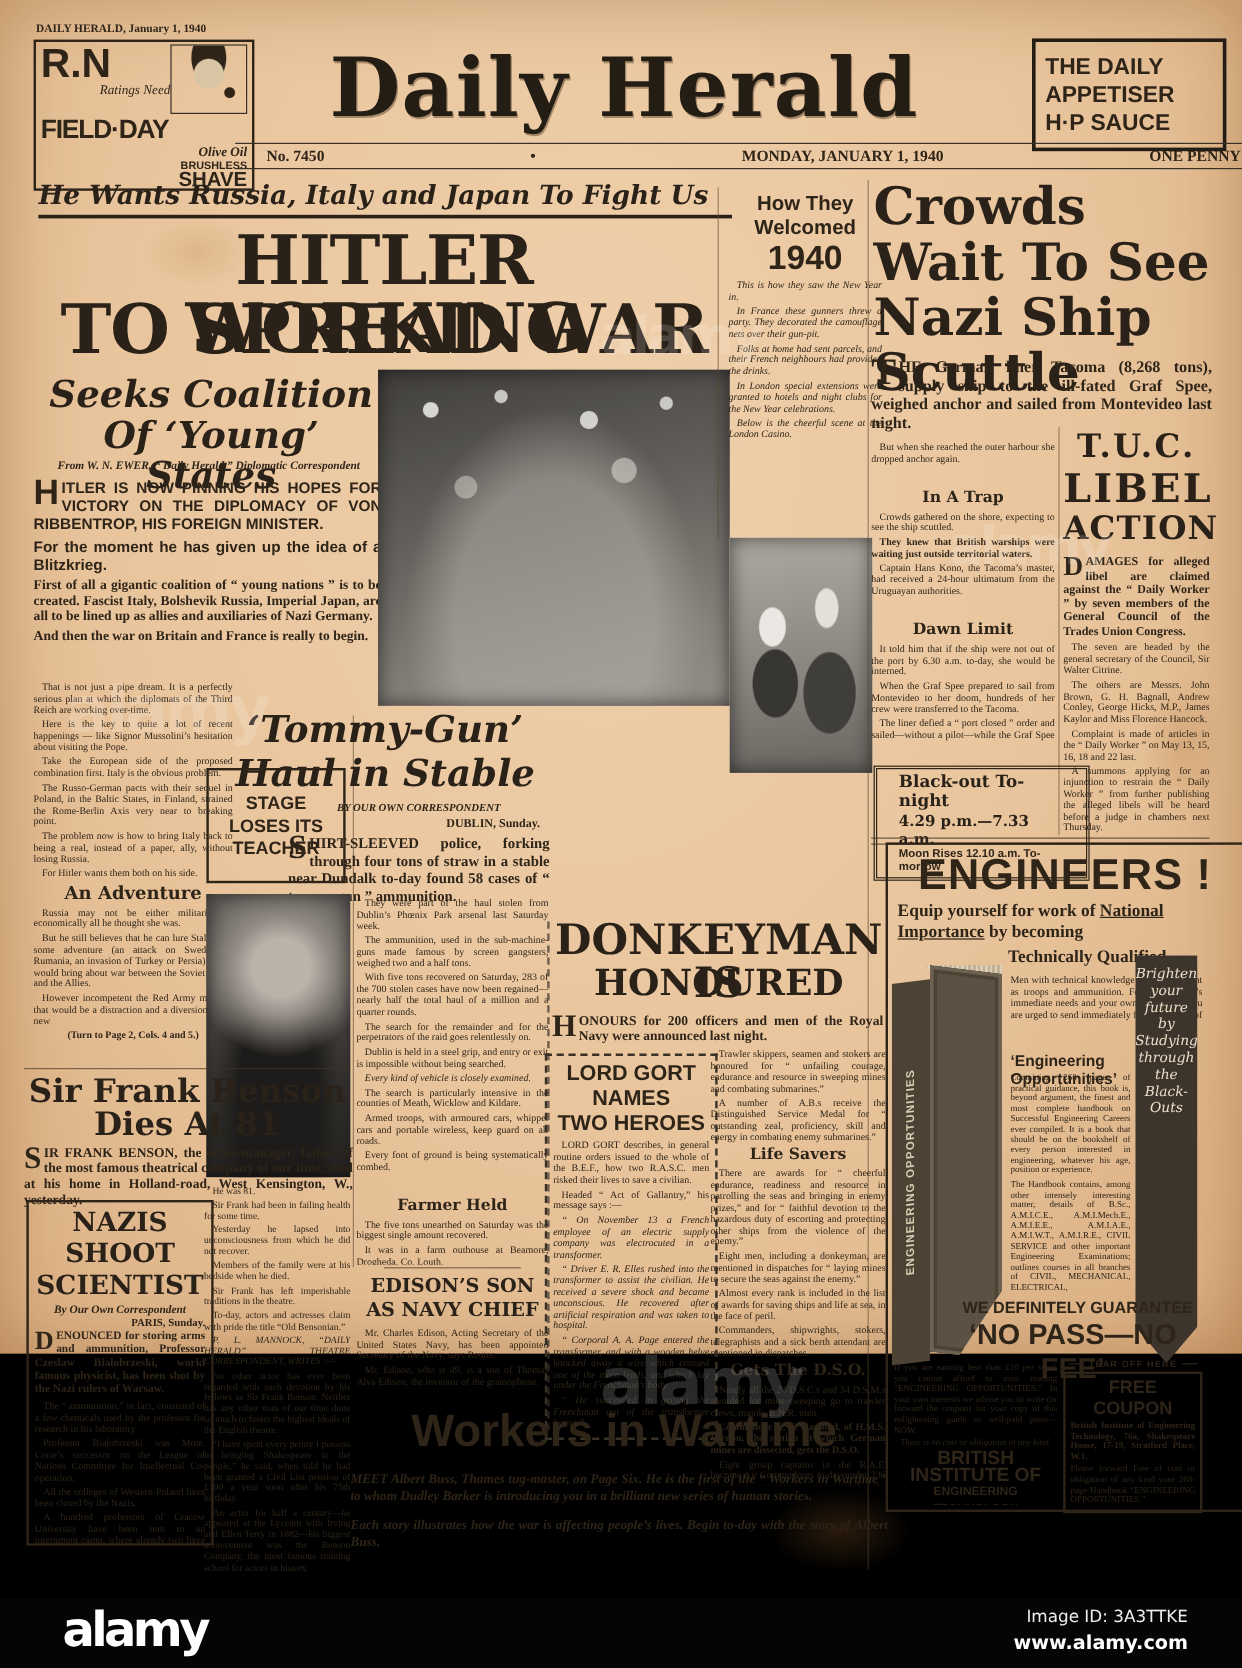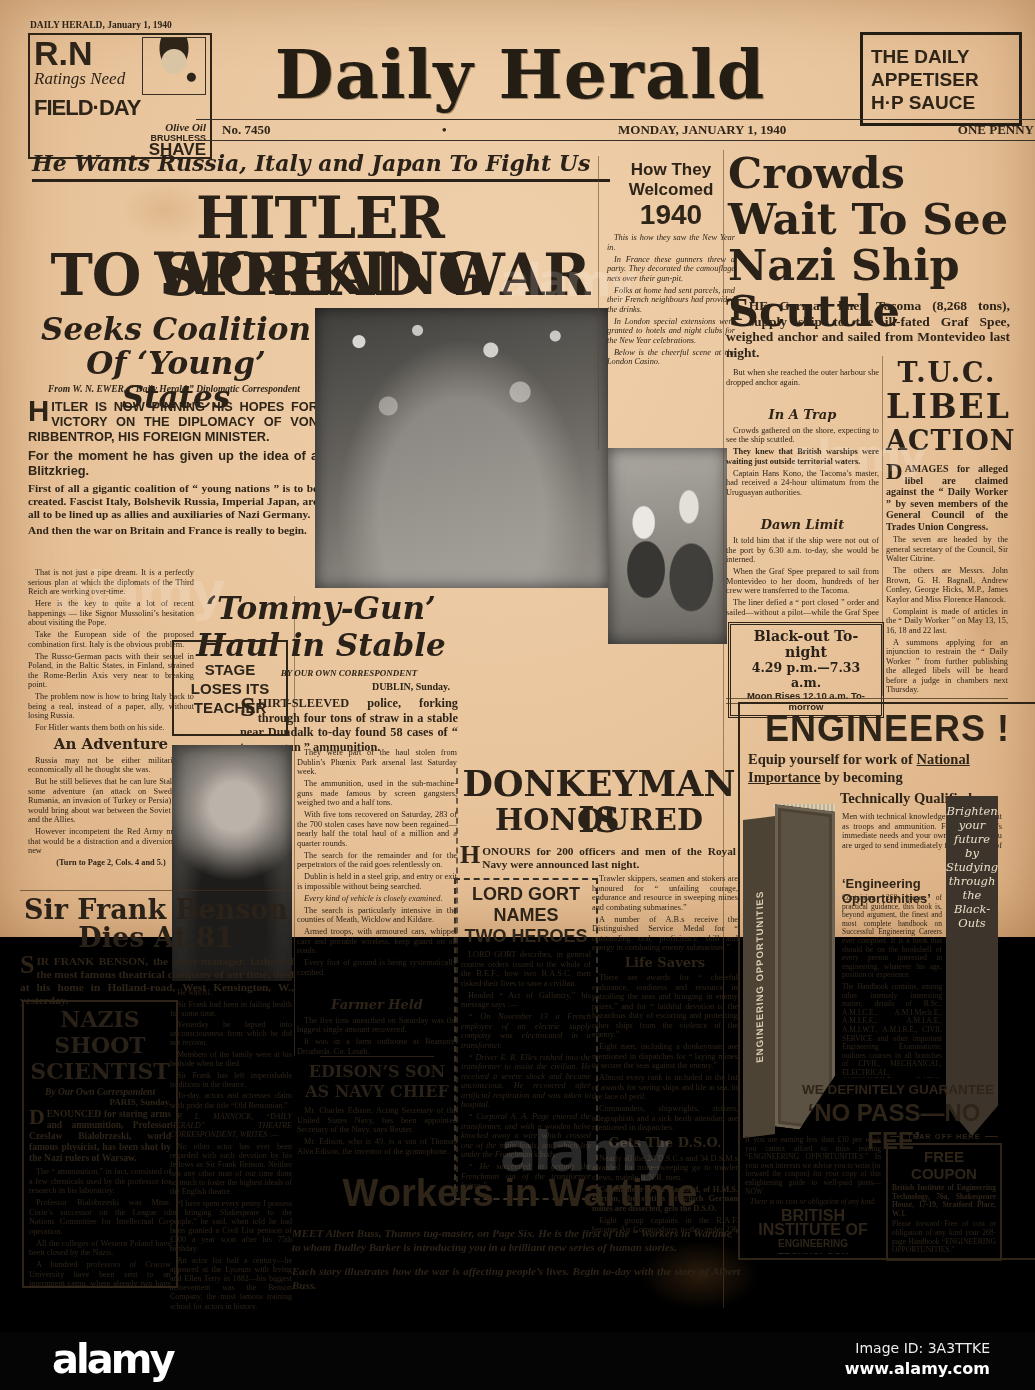--- a/index.html
+++ b/index.html
@@ -1,18 +1,18 @@
 <!DOCTYPE html>
 <html><head>
 <meta charset="utf-8">
 <style>
   html,body{margin:0;padding:0;background:#777;}
   #page{position:relative;width:1035px;height:1390px;background:#000;overflow:hidden;
         font-family:"Liberation Serif",serif;color:#2e2418;}
-  #paper{position:absolute;left:0;top:0;width:1035px;height:937px;
+  #paper{position:absolute;left:0;top:0;width:1035px;height:1128px;
     background:radial-gradient(ellipse at 48% 32%,#efd0ab 0%,#e9c59d 52%,#ddb286 92%,#d2a477 100%);
     box-shadow:inset 0 0 60px rgba(120,70,20,.35);}
   .abs{position:absolute;}
   .stain{position:absolute;border-radius:50%;pointer-events:none;}
   .wm{position:absolute;color:rgba(255,255,255,.16);font:bold 54px "DejaVu Sans",sans-serif;
       letter-spacing:-3px;pointer-events:none;}
   
   .vrule{position:absolute;width:1px;background:rgba(90,70,45,.55);}
   .hrule{position:absolute;height:1px;background:rgba(70,52,32,.65);}
   .hrule.dbl{height:4px;border-top:1px solid rgba(70,52,32,.75);border-bottom:1px solid rgba(70,52,32,.75);background:none;}
@@ -24,21 +24,21 @@
   .it{font-style:italic;}
   .b{font-weight:bold;}
   .u{text-decoration:underline;}
   .t8{font-size:8.3px;line-height:9.5px;}
   .t75{font-size:7.5px;line-height:8.6px;}
   .bt p{margin:0 0 2.5px;text-indent:7px;}
   .bt p.turn{text-align:center;font-weight:bold;text-indent:0;}
   .bt p.it{font-style:italic;}
   .bt p.b{font-weight:bold;}
   .xhead{font:bold 13px/1.15 "DejaVu Serif",serif;text-align:center;margin:3px 0;}
-  .xhead.it{font-style:italic;margin-top:21px;}
+  .xhead.it{margin-top:21px;}
   .lead11{font-weight:bold;font-size:11.3px;line-height:13px;text-align:justify;}
   .lead12{font-weight:bold;font-size:12.3px;line-height:14.5px;text-align:justify;}
   .lead13{font-weight:bold;font-size:13.5px;line-height:15.5px;text-align:justify;}
   .sansb{font-family:"Liberation Sans",sans-serif;font-weight:bold;font-size:12.8px;line-height:15px;text-align:justify;}
   .dc::first-letter{float:left;font-size:2.3em;line-height:.8;padding-right:2px;font-weight:bold;}
   .byline{font-style:italic;font-weight:bold;font-size:9.5px;}
   
   .photo{position:absolute;box-shadow:inset 0 0 16px rgba(0,0,0,.6);filter:saturate(.35);}
   #photo1{background:
     radial-gradient(circle at 15% 12%,rgba(235,230,215,.9) 0 6px,transparent 7px),
@@ -59,21 +59,21 @@
     radial-gradient(circle at 52% 26%,#c3b299 0 13%,#9c8b74 22%,transparent 40%),
     radial-gradient(ellipse at 50% 78%,#211c17 0 40%,transparent 70%),
     linear-gradient(180deg,#6e6355 0%,#4a4238 55%,#2e2821 100%);}
   
   .boxed{border:2px solid #2e2418;}
   .zig{border:2px dashed #3a3126;}
   
   #mast-title{font-family:"DejaVu Serif",serif;font-weight:bold;font-size:68px;
      letter-spacing:1px;text-align:center;color:#241d14;text-shadow:1px 1px 0 rgba(60,40,20,.4);}
   
-  #blackout{border:3px double #2e2418;text-align:center;padding:3px 6px;}
+  #blackout{border:3px double #2e2418;text-align:left;padding:3px 18px;margin-top:16px;}
   
   .ribbon{background:#3d352b;color:#ecdfc9;text-align:center;font-family:"DejaVu Serif",serif;
      clip-path:polygon(0 0,100% 0,100% 91%,50% 100%,0 91%);padding-top:8px;}
   .ribbon p{margin:1px 0;font-style:italic;font-size:11.5px;line-height:13px;}
   
   #book{clip-path:polygon(0 0,100% 0,100% 78%,58% 96%,0 100%);}
   #book .spine{position:absolute;left:0;top:14px;width:32px;height:318px;background:#4c4335;
      transform:skewY(-7deg);display:flex;align-items:center;justify-content:center;}
   #book .spine span{writing-mode:vertical-rl;transform:rotate(180deg);color:#d9cdb2;
      font:bold 9.5px "Liberation Sans",sans-serif;letter-spacing:1px;}
@@ -103,21 +103,21 @@
     <div class="stain" style="left:640px;top:1240px;width:120px;height:70px;background:radial-gradient(ellipse,rgba(170,110,50,.25),transparent 70%);"></div>
     <div class="stain" style="left:120px;top:180px;width:90px;height:60px;background:radial-gradient(ellipse,rgba(170,110,50,.18),transparent 70%);"></div>
     <div class="stain" style="left:950px;top:560px;width:70px;height:120px;background:radial-gradient(ellipse,rgba(160,100,40,.2),transparent 70%);"></div>
 
     <div class="abs" style="left:30px;top:20px;font-weight:bold;font-size:9.5px;">DAILY HERALD, January 1, 1940</div>
 
     <div class="abs boxed" style="left:28px;top:33px;width:172px;height:118px;padding:2px 4px;">
       <div style="display:flex;">
         <div style="flex:1;">
           <div class="sans" style="font-weight:bold;font-size:34px;line-height:32px;">R.N</div>
-          <div class="it" style="font-size:17px;">Ratings Need</div>
+          <div class="it" style="font-size:11px;text-align:right;">Ratings Need</div>
         </div>
         <div style="width:62px;height:56px;background:
           radial-gradient(circle at 50% 42%,#d9c5a4 0 12px,transparent 13px),
           radial-gradient(ellipse at 50% 18%,#2e2418 0 14px,transparent 15px),
           radial-gradient(circle at 78% 70%,#2e2418 0 4px,transparent 5px);border:1px solid #3a3126;"></div>
       </div>
       <div class="sans" style="font-weight:bold;font-size:22px;letter-spacing:-1px;">FIELD·DAY</div>
       <div style="display:flex;justify-content:flex-end;gap:4px;align-items:baseline;">
         <span class="it b" style="font-size:11px;">Olive Oil</span>
       </div>

